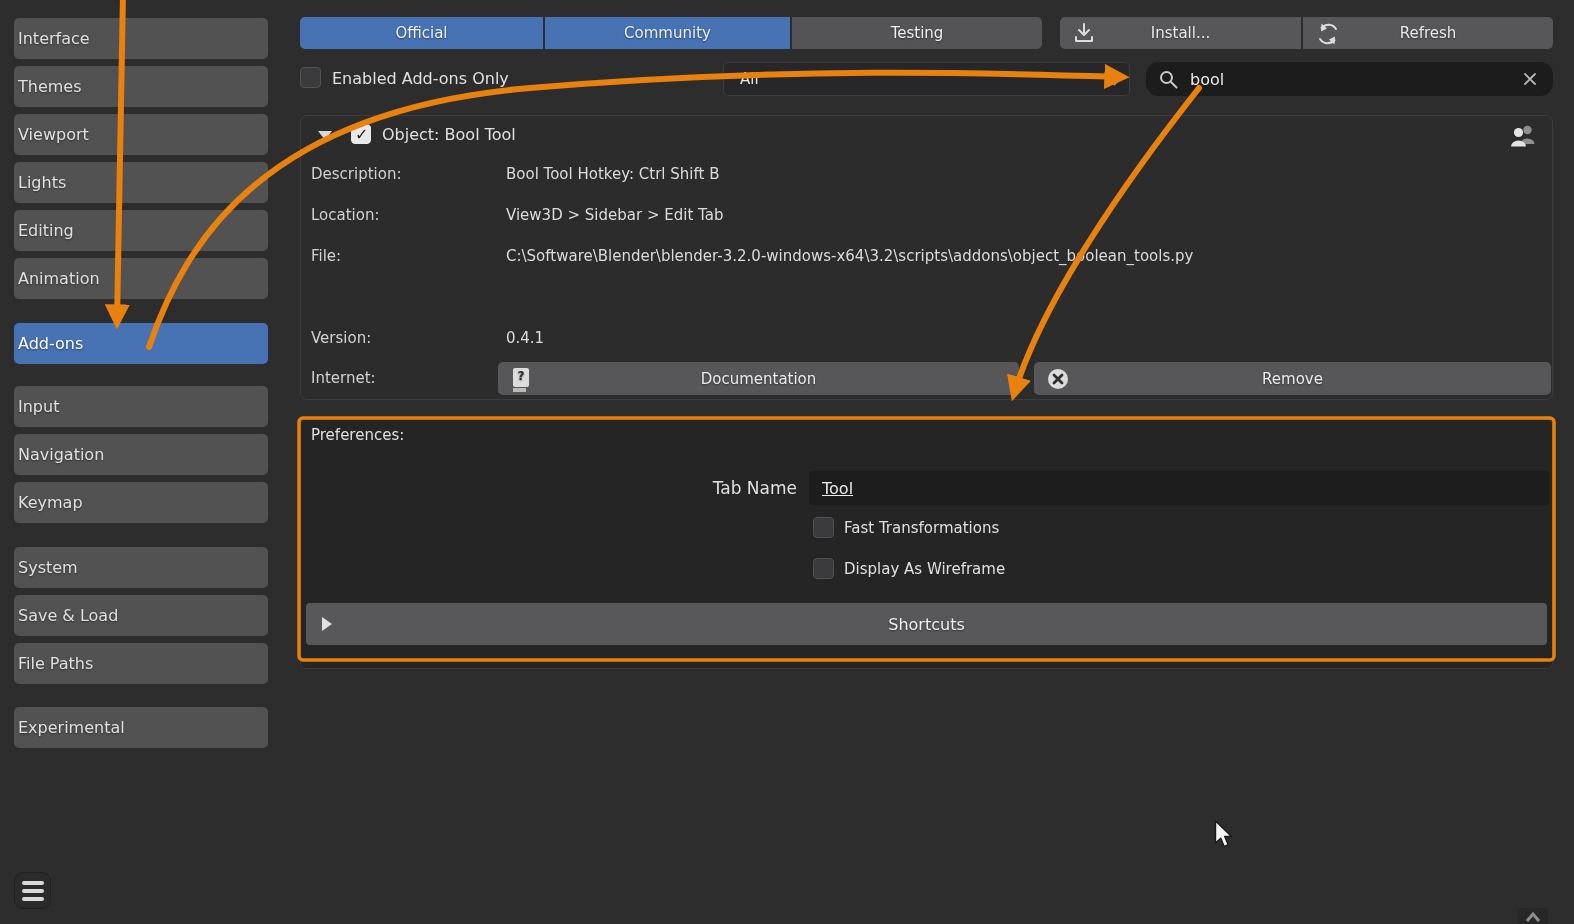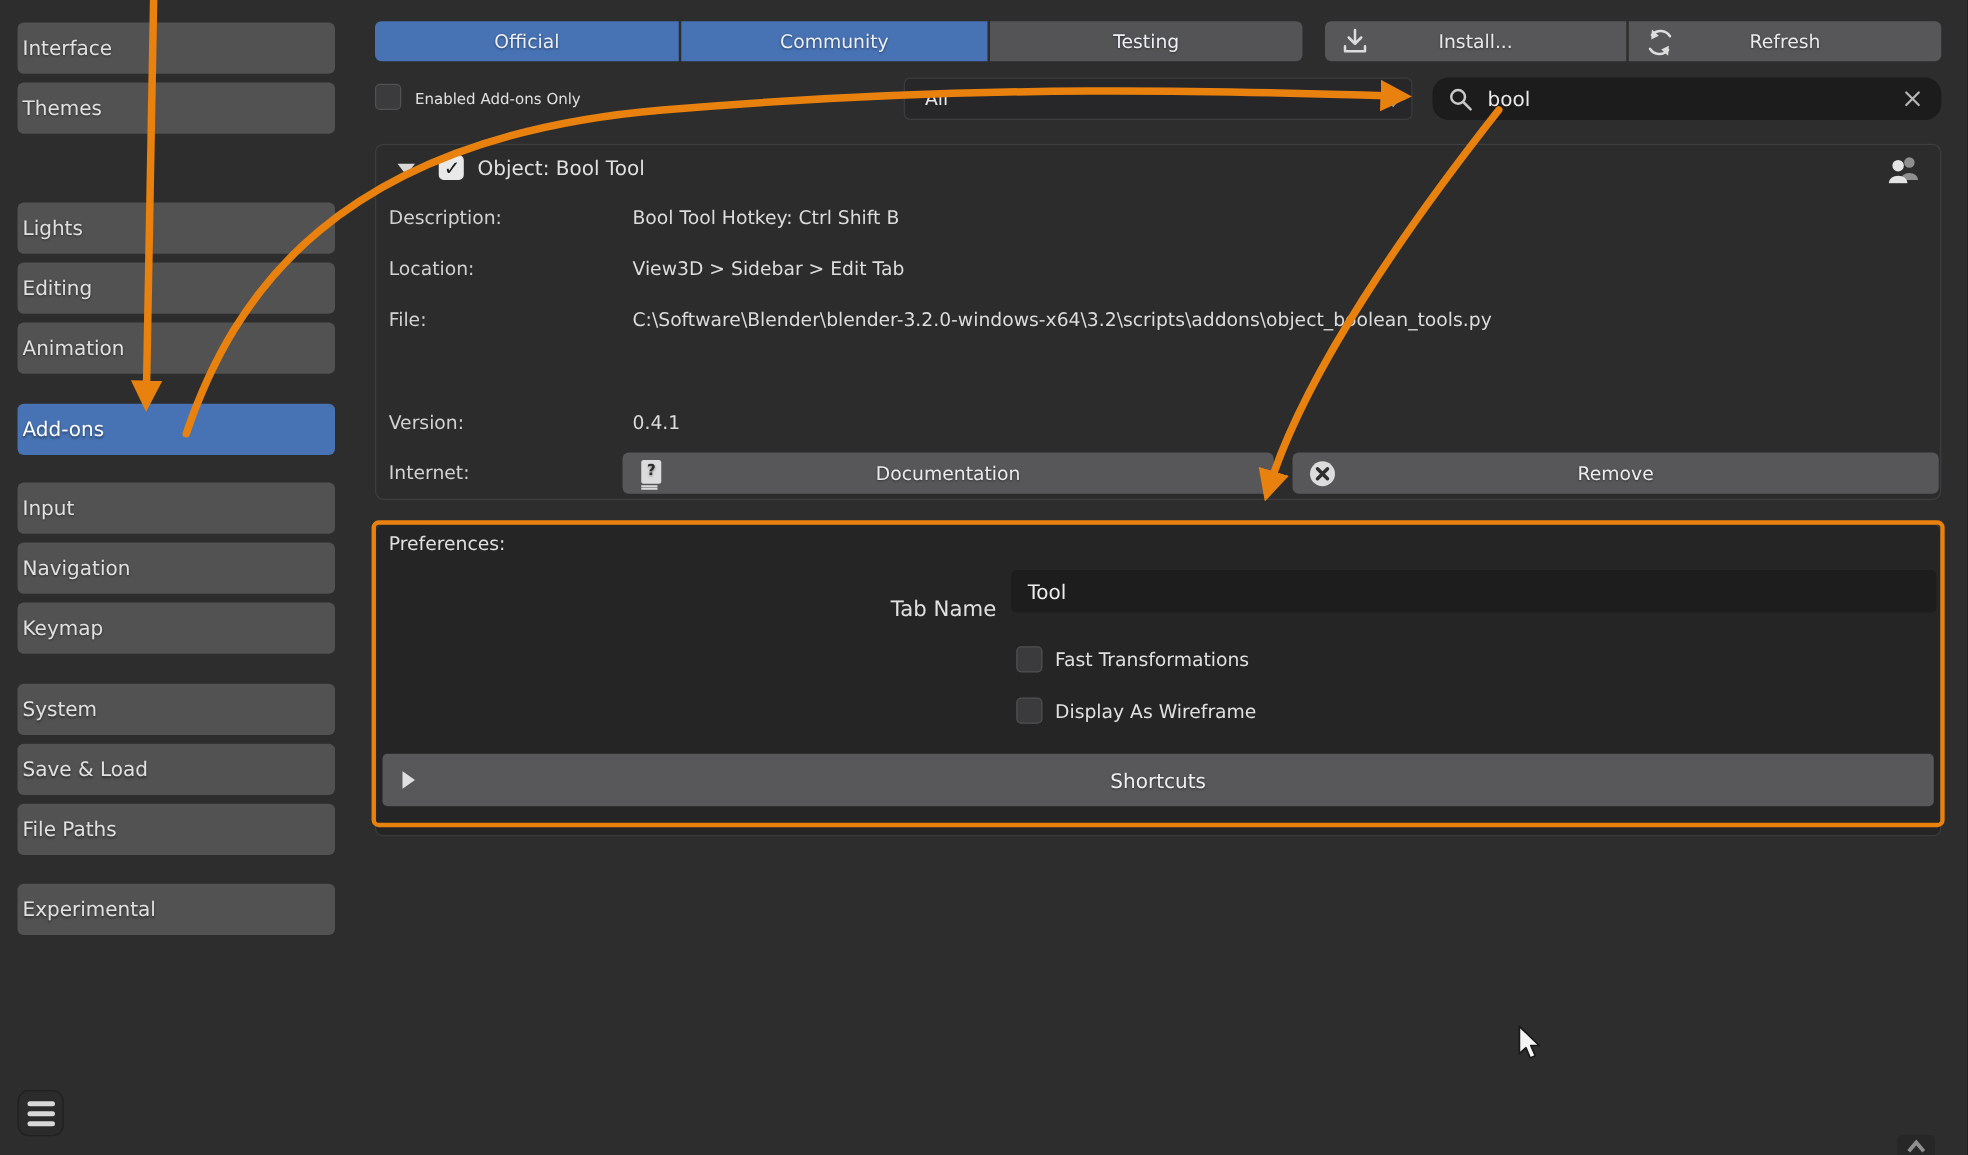--- a/index.html
+++ b/index.html
@@ -21,21 +21,21 @@
            justify-content:center;font-size:15px;color:#e9e9e9;text-shadow:0 1px 2px rgba(0,0,0,.45);}
   .toolbtn svg{position:absolute;left:13px;top:5px;}
 
   
   .cb{position:absolute;width:21px;height:21px;background:#3b3b3d;border:1px solid #515151;
       border-radius:4px;}
   .cb.checked{background:#e9e9e9;border-color:#e9e9e9;}
   .cb.checked::after{content:"\2713";position:absolute;left:3px;top:-1px;color:#1d1d1d;
                      font-size:16px;font-weight:bold;line-height:21px;}
 
-  .lbl{position:absolute;font-size:12px;color:#e0e0e0;}
+  .lbl{position:absolute;font-size:16px;color:#e0e0e0;}
 
   .dropdown{position:absolute;left:723px;top:62px;width:407px;height:34px;background:#27272a;
             border:1px solid #3c3c3c;border-radius:5px;font-size:15px;color:#e6e6e6;
             display:flex;align-items:center;padding-left:16px;}
   .dropdown .chev{position:absolute;right:10px;top:13px;width:9px;height:9px;
                   border-right:2px solid #9a9a9a;border-bottom:2px solid #9a9a9a;
                   transform:rotate(45deg) scale(.8);}
 
   .search{position:absolute;left:1146px;top:62px;width:407px;height:34px;background:#1c1c1c;
           border:none;border-radius:13px;color:#e9e9e9;font-size:16px;padding:0 34px 0 44px;
@@ -81,20 +81,23 @@
 <body>
 
 <div class="screen">
 
   <div class="btn-side" style="top:18px">
       <span>Interface</span>
     </div>
   <div class="btn-side" style="top:66px">
       <span>Themes</span>
     </div>
+  <div class="btn-side" style="top:114px">
+      <span>Viewport</span>
+    </div>
   <div class="btn-side" style="top:162px">
       <span>Lights</span>
     </div>
   <div class="btn-side" style="top:210px">
       <span>Editing</span>
     </div>
   <div class="btn-side" style="top:258px">
       <span>Animation</span>
     </div>
   <div class="btn-side active" style="top:323px">
@@ -214,21 +217,21 @@
         <path d="M8,8 l8,8 M16,8 l-8,8" stroke="#2f2f2f" stroke-width="2.8" stroke-linecap="round"></path>
       </svg>
       <span>Remove</span>
     </div>
   </div>
 
   <div class="prefs">
     <div class="lbl" style="left:10px;top:6px;font-size:15px">Preferences:</div>
 
     <div class="lbl" style="left:0;top:51px;width:496px;height:34px;line-height:34px;text-align:right;font-size:17px">Tab Name</div>
-    <input class="textfield" style="left: 508px; top: 36px; width: 740px; height: 34px;" value="Tool">
+    <input class="textfield" style="left: 508px; top: 51px; width: 740px; height: 34px; text-decoration: underline;" value="Tool">
 
     <div class="cb" style="left:512px;top:97px"></div>
     <div class="lbl" style="left:543px;top:97px;height:22px;line-height:22px;font-size:15px">Fast Transformations</div>
 
     <div class="cb" style="left:512px;top:138px"></div>
     <div class="lbl" style="left:543px;top:138px;height:22px;line-height:22px;font-size:15px">Display As Wireframe</div>
 
     <div class="shortcuts">
       <div class="tri-right" style="left:16px;top:14px"></div>
       <span>Shortcuts</span>

